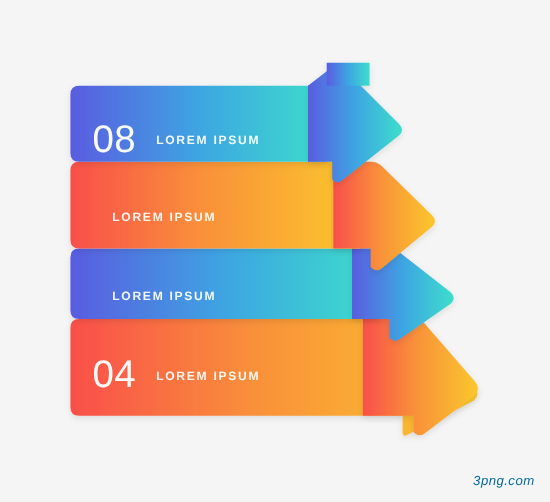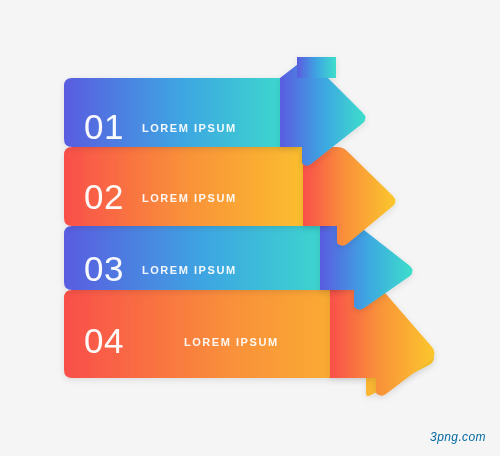--- a/index.html
+++ b/index.html
@@ -204,35 +204,33 @@
       <path fill="url(#gradCool1)" d="M 297 57
                L 336 57
                L 336 78
                L 297 78 Z"></path>
     </g>
   </svg>
 
   <div class="step-label-layer">
 
     <div class="step-text" style="left:84px; top:106px; height:40px;">
-      <span class="step-number">01</span>
+      <span class="step-number">08</span>
       <span class="step-title">LOREM IPSUM</span>
     </div>
 
     <div class="step-text" style="left:84px; top:176px; height:40px;">
-      <span class="step-number">02</span>
       <span class="step-title">LOREM IPSUM</span>
     </div>
 
     <div class="step-text" style="left:84px; top:248px; height:40px;">
-      <span class="step-number">03</span>
-      <span class="step-title">LOREM IPSUM</span>
-    </div>
-
-    <div class="step-text" style="left:84px; top:320px; height:40px;gap:42px;">
+      <span class="step-title">LOREM IPSUM</span>
+    </div>
+
+    <div class="step-text" style="left:84px; top:320px; height:40px;">
       <span class="step-number">04</span>
       <span class="step-title">LOREM IPSUM</span>
     </div>
 
   </div>
 
   <div class="watermark">3png.com</div>
 
 </div>
 

